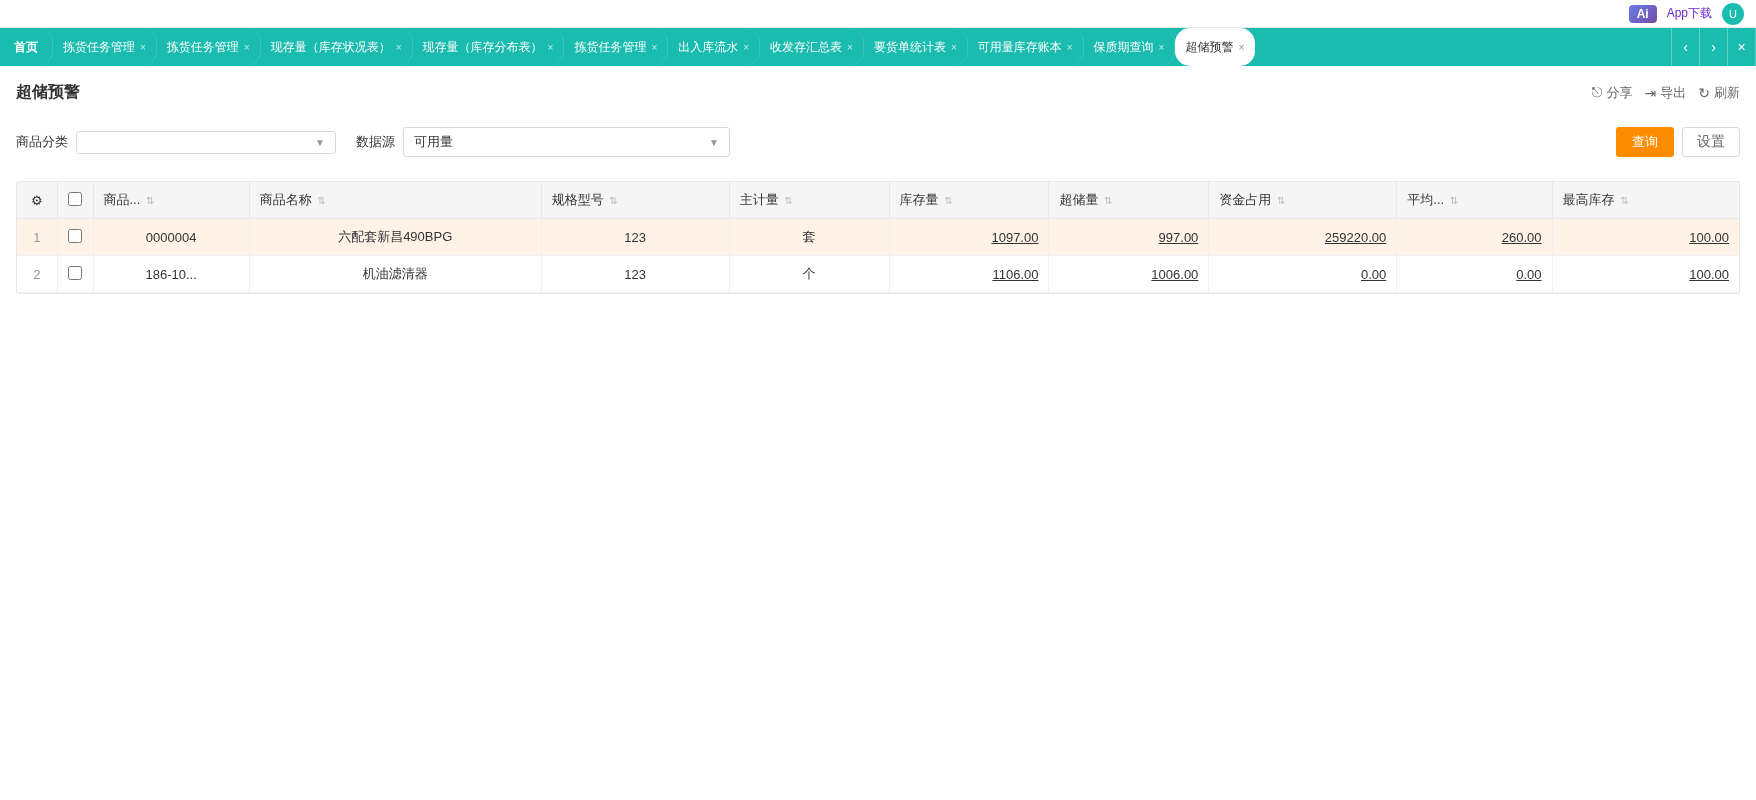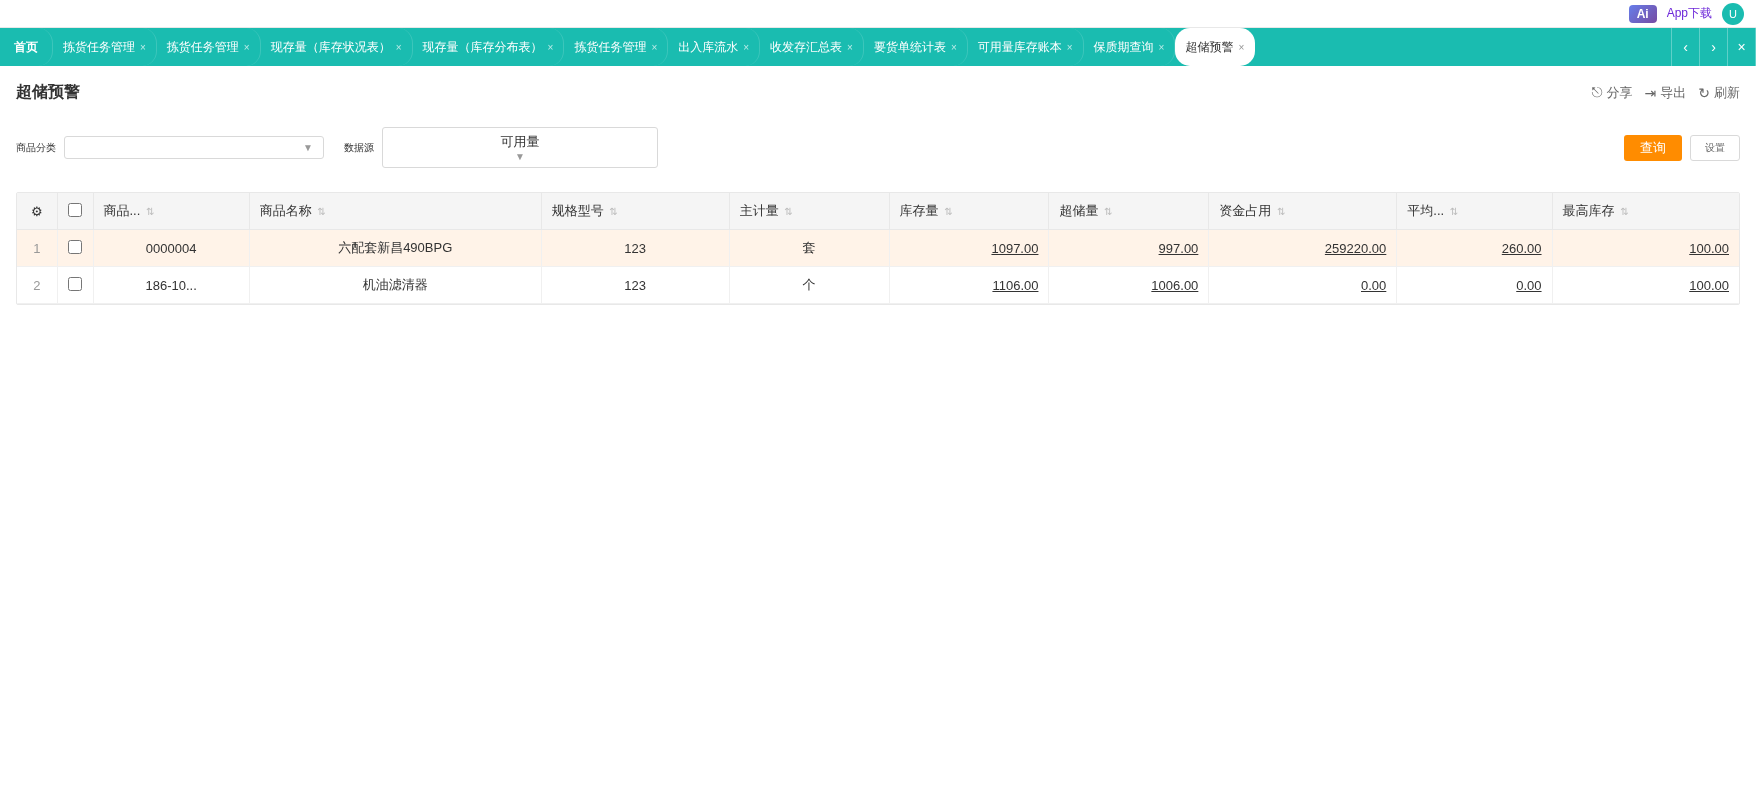--- a/index.html
+++ b/index.html
@@ -96,21 +96,21 @@
       gap: 20px;
       margin-bottom: 14px;
       padding: 10px 0;
     }
     .filter-item {
       display: flex;
       align-items: center;
       gap: 8px;
     }
     .filter-label {
-      font-size: 10px;
+      font-size: 13px;
       color: #333;
       white-space: nowrap;
     }
     .filter-select {
       display: flex;
       align-items: center;
       border: 1px solid #d9d9d9;
       border-radius: 3px;
       padding: 5px 10px;
       width: 260px;
@@ -136,21 +136,21 @@
       cursor: pointer;
       font-size: 13px;
     }
     .btn-settings {
       background: #fff;
       color: #666;
       border: 1px solid #d9d9d9;
       border-radius: 3px;
       padding: 5px 14px;
       cursor: pointer;
-      font-size: 10px;
+      font-size: 14px;
     }
 
     
     .table-container {
       border: 1px solid #e8e8e8;
       border-radius: 2px;
       overflow: auto;
     }
     table {
       width: 100%;
@@ -326,21 +326,21 @@
   <div class="filter-bar">
     <div class="filter-item">
       <span class="filter-label">商品分类</span>
       <div class="filter-select">
         <span style="color:#ccc;"></span>
         <span class="arrow-icon">▼</span>
       </div>
     </div>
     <div class="filter-item">
       <span class="filter-label">数据源</span>
-      <div class="filter-select" style="width:276px;flex-direction:column;">
+      <div class="filter-select" style="width:327px;">
         <span style="color:#333;">可用量</span>
         <span class="arrow-icon">▼</span>
       </div>
     </div>
     <div class="filter-buttons">
       <button class="btn-query">查询</button>
       <button class="btn-settings">设置</button>
     </div>
   </div>
 

